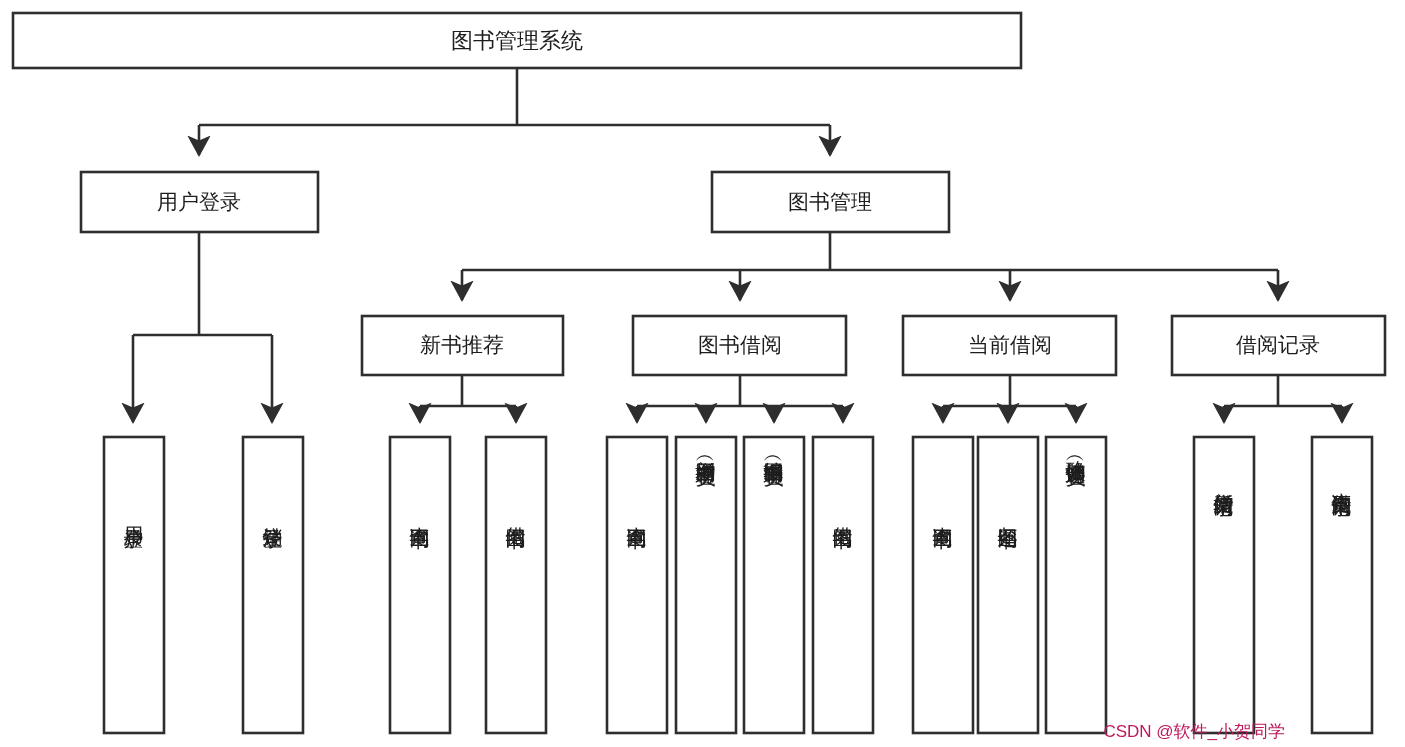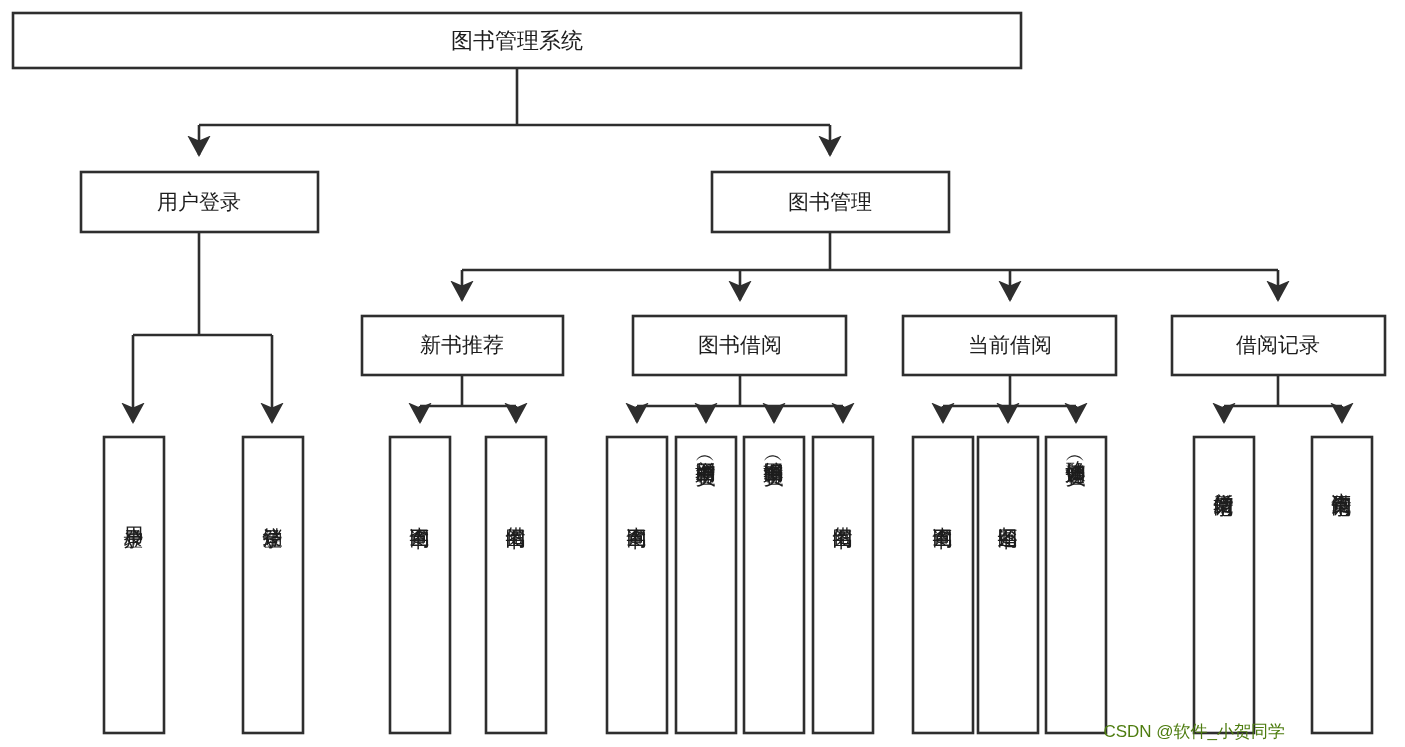--- a/index.html
+++ b/index.html
@@ -71,21 +71,21 @@
     letter-spacing: 1px;
     white-space: nowrap;
     user-select: none;
   }
   .watermark {
     position: absolute;
     right: 8px;
     bottom: 4px;
     font-family: "Liberation Sans", "DejaVu Sans", sans-serif;
     font-size: 17px;
-    color: #4d7c0f;
+    color: #be185d;
     white-space: nowrap;
     user-select: none;
   }
 </style>
 </head>
 <body>
 
 <div id="diagram-root">
 
   <svg class="diagram" viewBox="0 0 1405 747">

